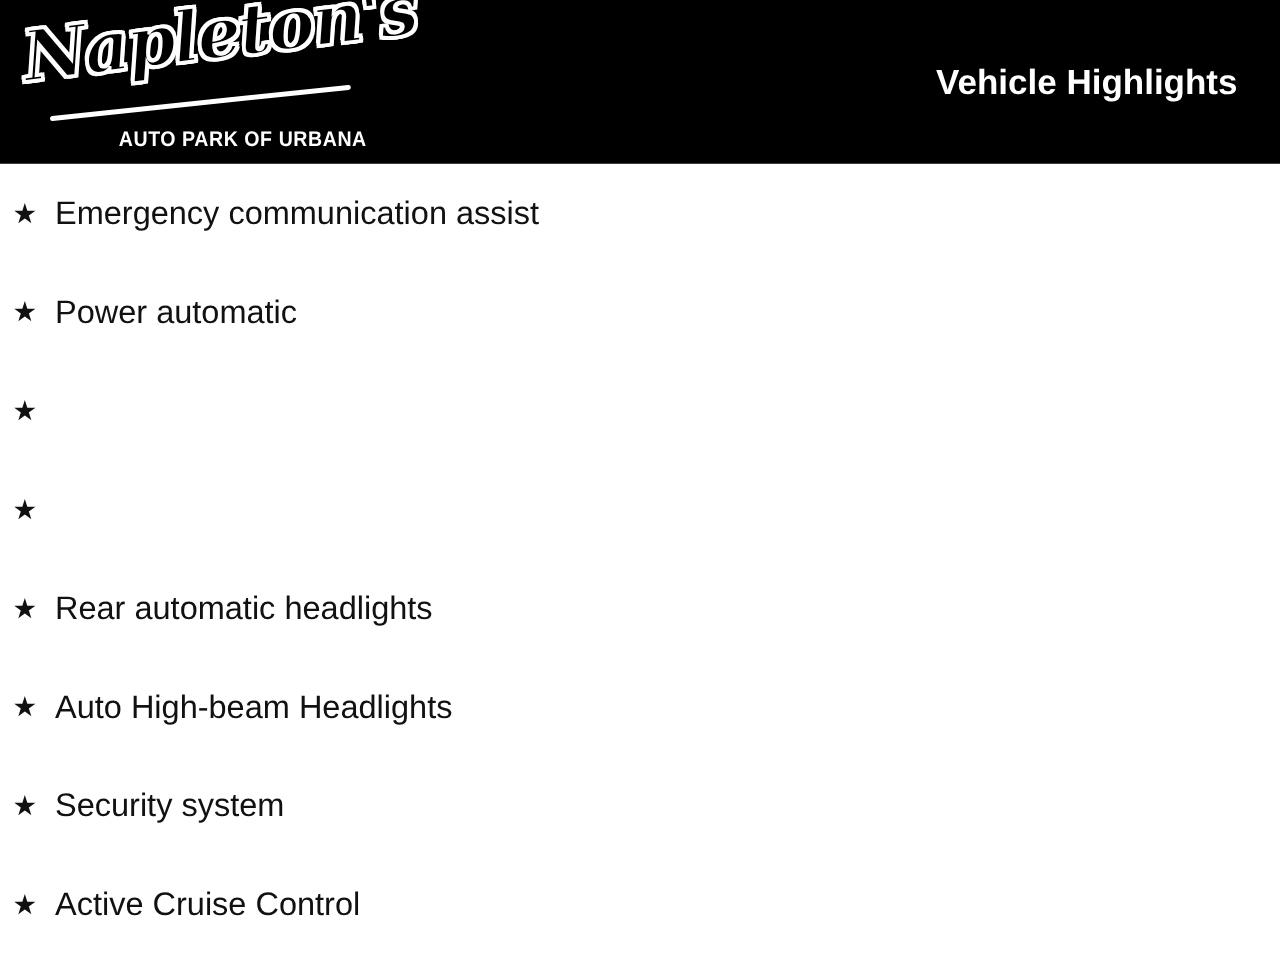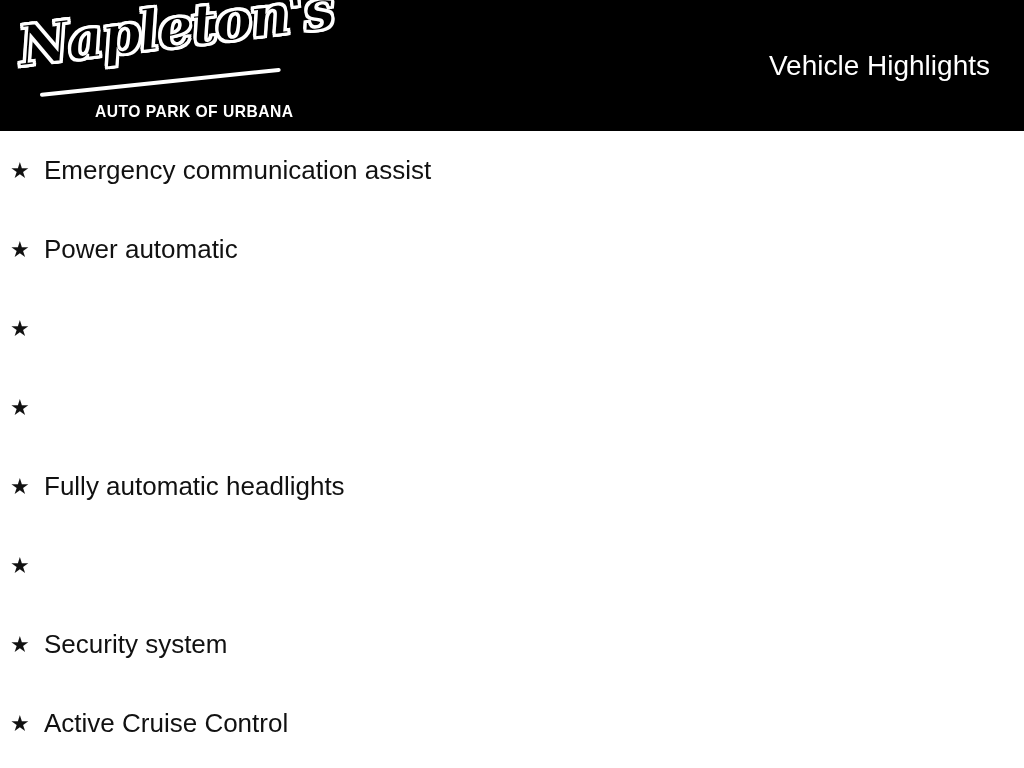--- a/index.html
+++ b/index.html
@@ -73,21 +73,21 @@
     letter-spacing: 0.5px;
     color: #ffffff;
     white-space: nowrap;
     transform: scaleX(0.92);
     transform-origin: left center;
   }
 
   .header-title {
     color: #ffffff;
     font-size: 28px;
-    font-weight: 400;
+    font-weight: 700;
     white-space: nowrap;
   }
 
   
   .highlights-list {
     list-style: none;
     margin: 0;
     padding: 0;
   }
   .highlight-item {
@@ -132,25 +132,26 @@
   <li class="highlight-item">
     <span class="star-icon">★</span>
   </li>
 
   <li class="highlight-item">
     <span class="star-icon">★</span>
   </li>
 
   <li class="highlight-item">
     <span class="star-icon">★</span>
-    <span>Fully automatic headlights</span>
+    <span>Rear automatic headlights</span>
   </li>
 
   <li class="highlight-item">
     <span class="star-icon">★</span>
+    <span>Auto High-beam Headlights</span>
   </li>
 
   <li class="highlight-item">
     <span class="star-icon">★</span>
     <span>Security system</span>
   </li>
 
   <li class="highlight-item">
     <span class="star-icon">★</span>
     <span>Active Cruise Control</span>

